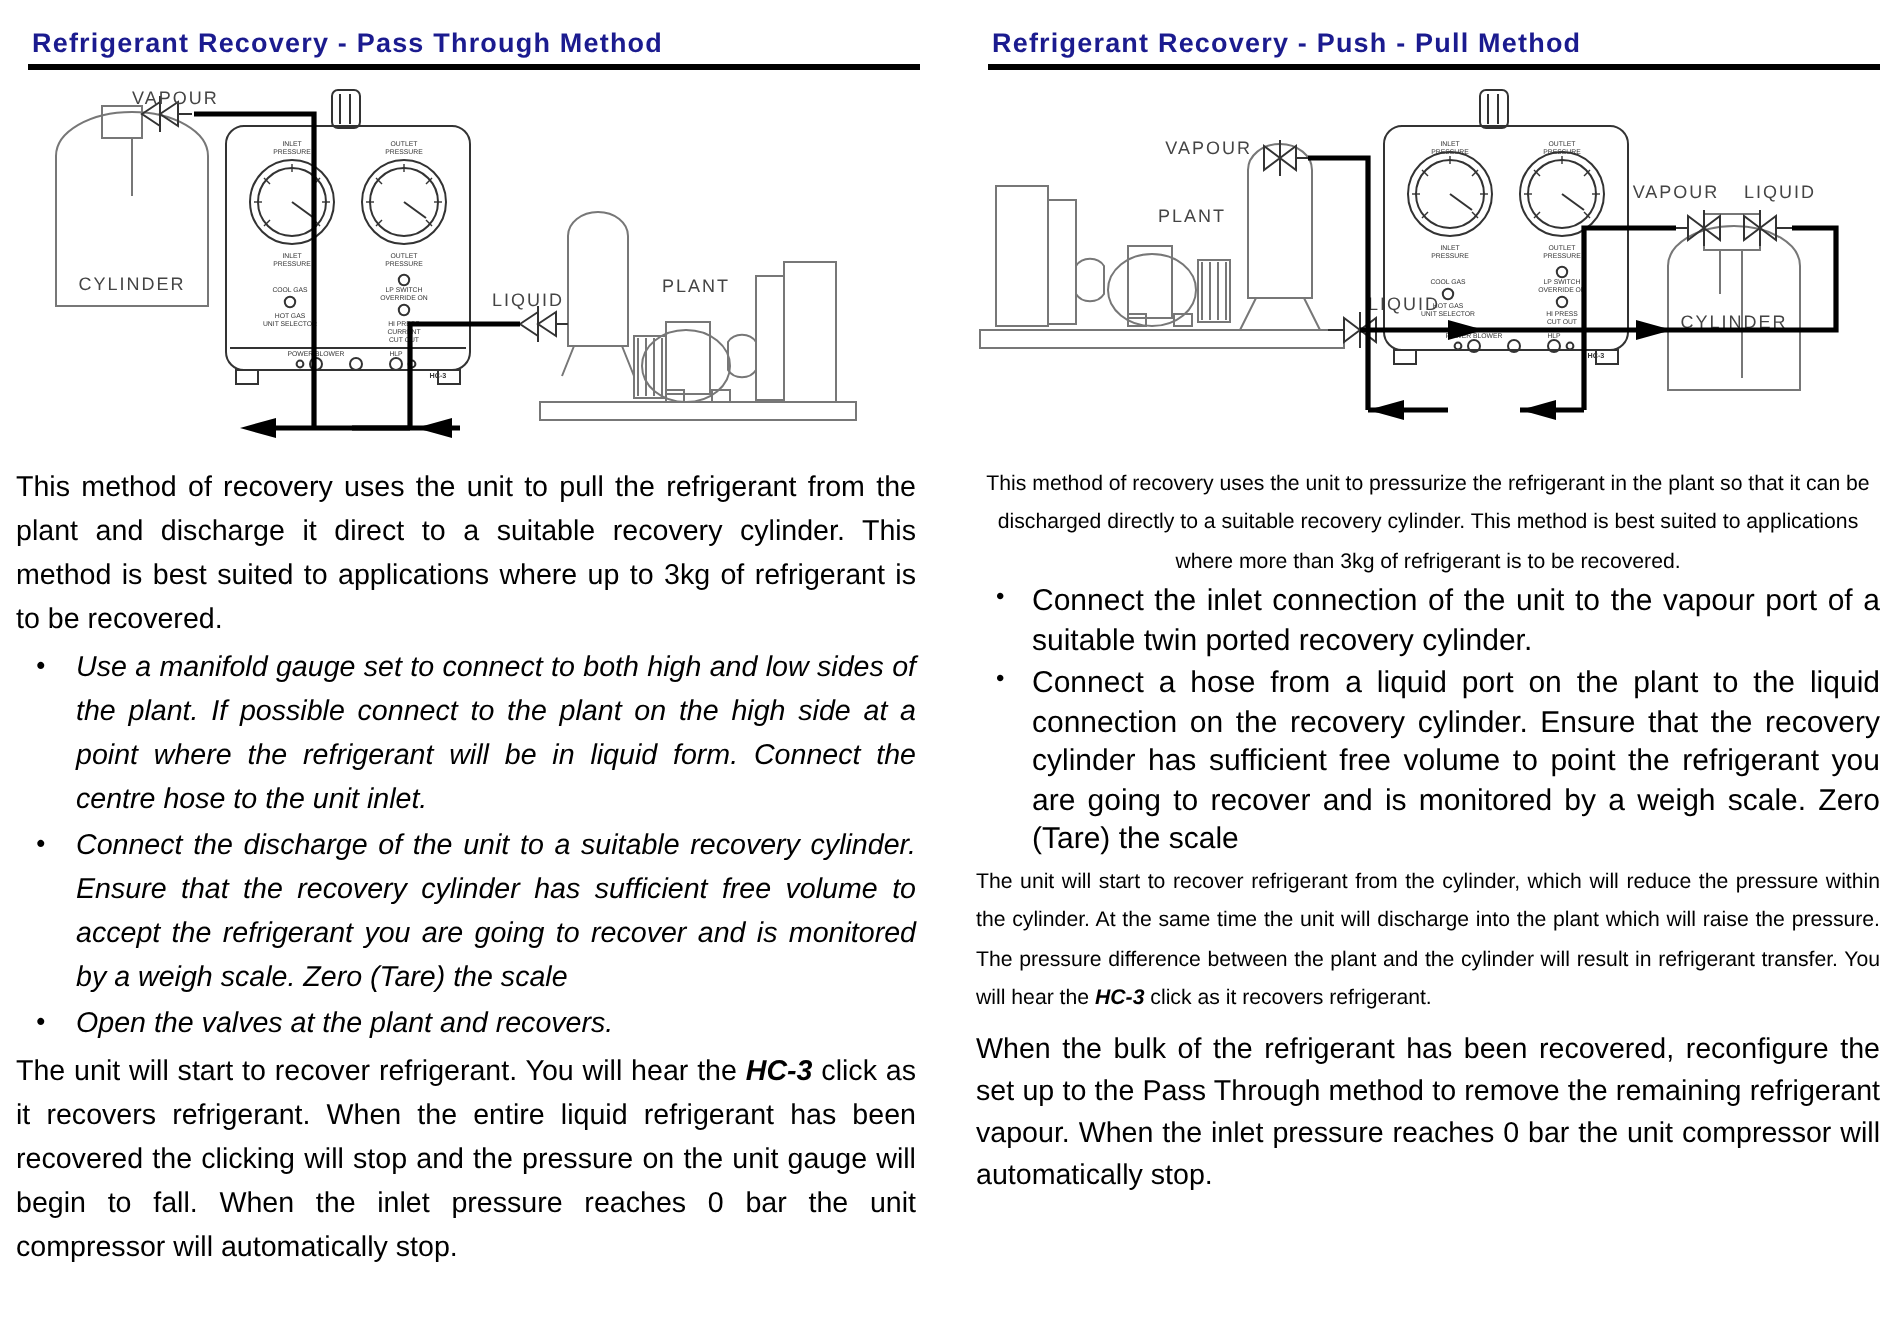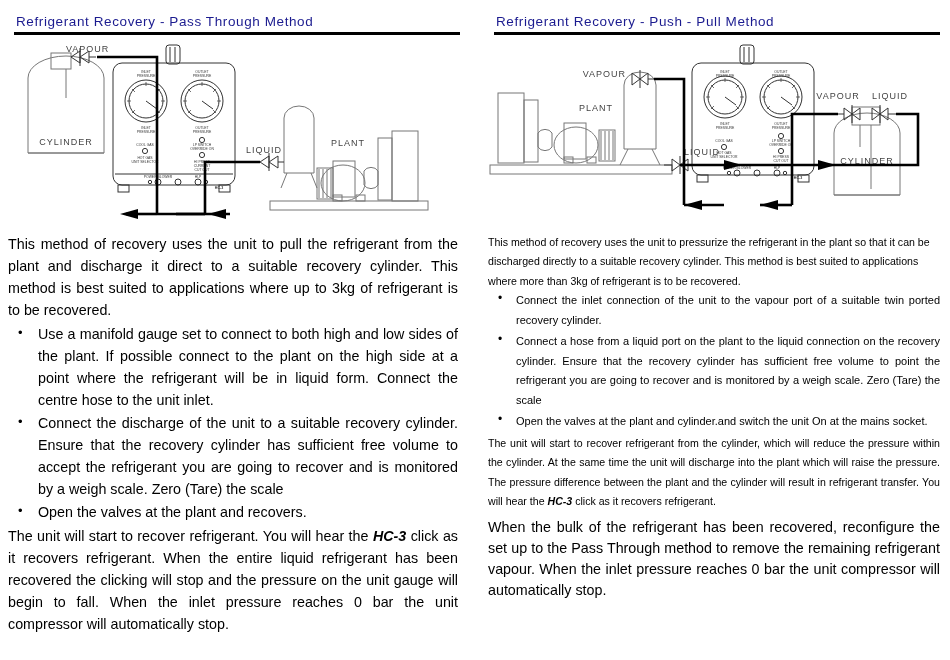--- a/index.html
+++ b/index.html
@@ -32,21 +32,21 @@
     padding: 14px 22px 0 8px;
   }
   .col-right {
     width: 470px;
     padding: 14px 10px 0 8px;
   }
 
   
   .heading {
     font-size: 13.5px;
-    font-weight: normal;
+    font-weight: bold;
     color: #1b1b8f;
     letter-spacing: 0.6px;
     margin: 0 0 3px 8px;
     white-space: nowrap;
   }
   .heading-rule {
     height: 2.5px;
     background: #000000;
     margin: 0 0 0 6px;
   }
@@ -86,37 +86,38 @@
   
   .col-left .para {
     font-size: 14.3px;
     line-height: 22px;
   }
   .col-left .bullets li {
     font-size: 14.3px;
     line-height: 22px;
     padding-left: 30px;
     margin-bottom: 1px;
+    font-style: italic;
   }
   .col-left .bullets li::before {
     left: 10px;
     font-size: 13px;
   }
   .col-left .bullets { margin-bottom: 2px; }
 
   
   .col-right .para-small {
     font-size: 10.6px;
     line-height: 19.5px;
-    text-align: left;
+    text-align: center;
     margin: 0;
   }
   .col-right .para-small.justify { text-align: justify; }
   .col-right .bullets li {
-    font-size: 11px;
+    font-size: 15px;
     line-height: 19.5px;
     padding-left: 28px;
     margin-bottom: 2px;
   }
   .col-right .bullets li::before {
     left: 10px;
     font-size: 12px;
     top: -2px;
   }
   .col-right .para-large {
@@ -439,21 +440,20 @@
           <polygon points="330,123 348,128 330,133" fill="#000"></polygon>
         </g>
       </svg>
     </div>
 
     <div class="para-small">This method of recovery uses the unit to pressurize the refrigerant in the plant so that it can be discharged directly to a suitable recovery cylinder. This method is best suited to applications where more than 3kg of refrigerant is to be recovered.</div>
 
     <ul class="bullets">
       <li>Connect the inlet connection of the unit to the vapour port of a suitable twin ported recovery cylinder.</li>
       <li>Connect a hose from a liquid port on the plant to the liquid connection on the recovery cylinder. Ensure that the recovery cylinder has sufficient free volume to point the refrigerant you are going to recover and is monitored by a weigh scale. Zero (Tare) the scale</li>
-      <li>Open the valves at the plant and cylinder.and switch the unit On at the mains socket.</li>
     </ul>
 
     <div class="para-small justify"><span>The unit will start to recover refrigerant from the cylinder, which will reduce the pressure within the cylinder. At the same time the unit will discharge into the plant which will raise the pressure. The pressure difference between the plant and the cylinder will result in refrigerant transfer. You will hear the </span><span class="bi">HC-3</span><span> click as it recovers refrigerant.</span></div>
 
     <div class="para-large">When the bulk of the refrigerant has been recovered, reconfigure the set up to the Pass Through method to remove the remaining refrigerant vapour. When the inlet pressure reaches 0 bar the unit compressor will automatically stop.</div>
 
   </div>
 
 </div>
 

